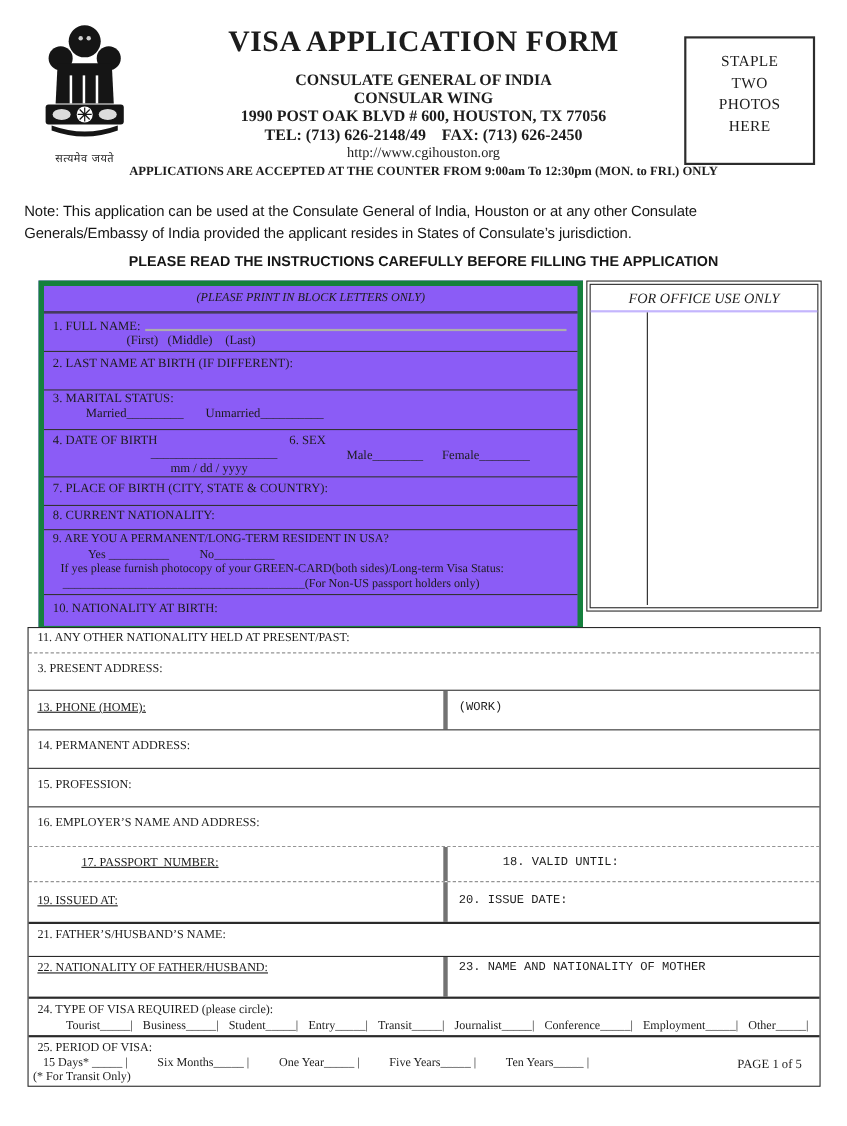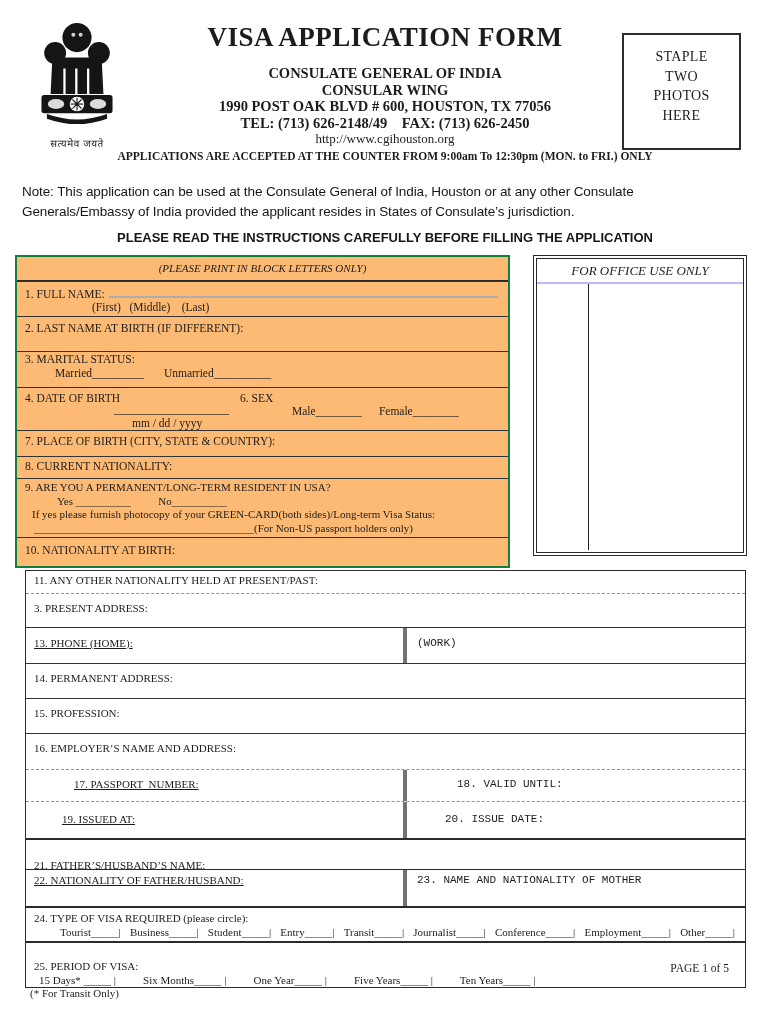--- a/index.html
+++ b/index.html
@@ -25,21 +25,21 @@
     position:absolute; left:622px; top:33px; width:119px; height:117px;
     border:2px solid #2c2c2c; background:#fff; text-align:center; padding-top:12px;
   }
   .staple-box div { font-size:14px; line-height:19.5px; letter-spacing:0.3px; }
   
   .note { position:absolute; left:22px; top:182px; width:700px;
     font-family:"Liberation Sans", sans-serif; font-size:13.5px; line-height:19.5px; letter-spacing:-0.1px; color:#161616; }
   .instructions { position:absolute; left:0; top:230px; width:770px; text-align:center;
     font-family:"Liberation Sans", sans-serif; font-size:13px; font-weight:bold; color:#161616; }
   
-  .lt { position:absolute; left:15px; top:255px; width:495px; border:2px solid #15803d; background:#fdba74; }
+  .lt { position:absolute; left:35px; top:255px; width:495px; border:5px solid #15803d; background:#8b5cf6; }
   .lt-row { position:relative; border-top:1.5px solid #333; font-size:11.5px; }
   .lt-header { border-top:none; height:24px; text-align:center; font-style:italic; font-size:11px;
     padding-top:5px; border-bottom:0.5px solid #2a2a2a; }
   .pre { white-space:pre; }
   .r1 { height:35px; padding:4px 8px 0 8px; }
   .r1-line { display:flex; align-items:flex-end; }
   .r1-underline { flex:1; border-bottom:2.5px solid #adadad; margin:0 2px 2px 4px; height:12px; }
   .r1-sub { padding-left:67px; line-height:14px; }
   .r2 { height:35px; padding:5px 0 0 8px; }
   .r3 { height:36px; padding:0 0 0 8px; line-height:14px; }
@@ -68,28 +68,28 @@
   .split .cl { width:381px; border-right:4px solid #737373;text-decoration:underline; }
   .split .cr { flex:1;font-family:Liberation Mono, monospace; }
   .split .cr .lbl { padding-left:10px; }
   .r11 { height:22px; } .r11 .lbl { padding-top:3px; }
   .r12 { height:34px; border-top:1px dashed #949494; } .r12 .lbl { padding-top:8px; }
   .r13 { height:36px; border-top:1px solid #333; } .r13 .lbl { padding-top:9px; }
   .r14 { height:35px; border-top:1px solid #333; } .r14 .lbl { padding-top:8px; }
   .r15 { height:35px; border-top:1px solid #333; } .r15 .lbl { padding-top:8px; }
   .r16 { height:36px; border-top:1px solid #333; } .r16 .lbl { padding-top:8px; }
   .r17 { height:32px; border-top:1px dashed #949494; } .r17 .lbl { padding-top:8px;margin-left:40px; }
-  .r19 { height:37px; border-top:1px dashed #949494; } .r19 .lbl { padding-top:11px;margin-left:28px; }
-  .r21 { height:31px; border-top:2px solid #2a2a2a; } .r21 .lbl { padding-top:19px; }
+  .r19 { height:37px; border-top:1px dashed #949494; } .r19 .lbl { padding-top:11px; }
+  .r21 { height:31px; border-top:2px solid #2a2a2a; } .r21 .lbl { padding-top:4px; }
   .r22 { height:37px; border-top:1.5px solid #2a2a2a; } .r22 .lbl { padding-top:4px; }
   .r24 { height:35px; border-top:2px solid #2a2a2a; line-height:13px; }
   .r24 .lbl { padding-top:4px; }
   .r24-opts { display:flex; justify-content:space-between; padding:1px 10px 0 34px; }
   .r25 { height:46px; border-top:2px solid #2a2a2a; line-height:13.5px; }
-  .r25 .lbl { padding-top:17px; }
+  .r25 .lbl { padding-top:3px; }
   .r25-opts { display:flex; gap:27px; padding-left:13px; }
   .r25-note { padding-left:4px; }
   .page-num { position:absolute; right:16px; bottom:12px; font-size:11.5px; }
 </style>
 </head>
 <body>
 
 <div class="page">
 
   <div class="emblem">

